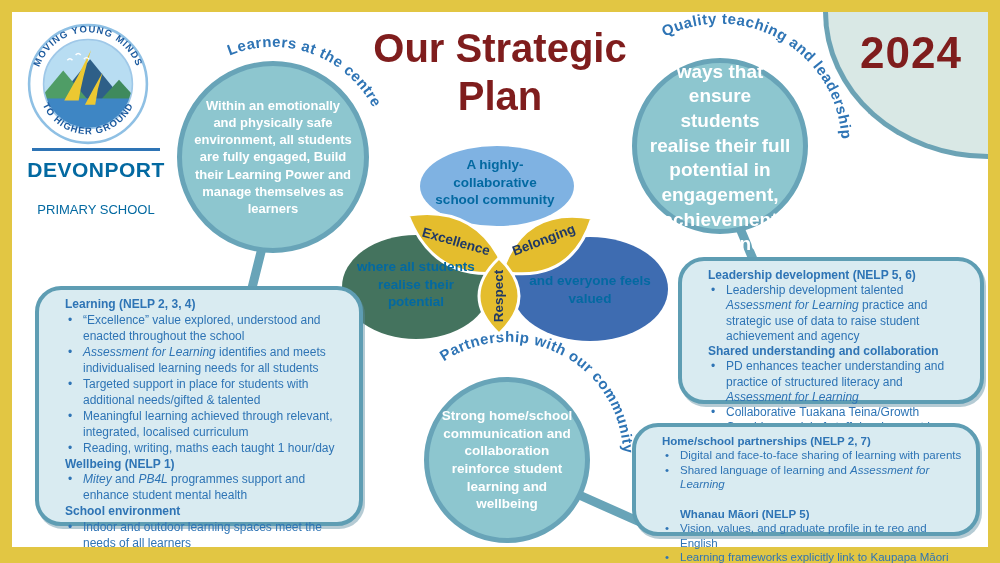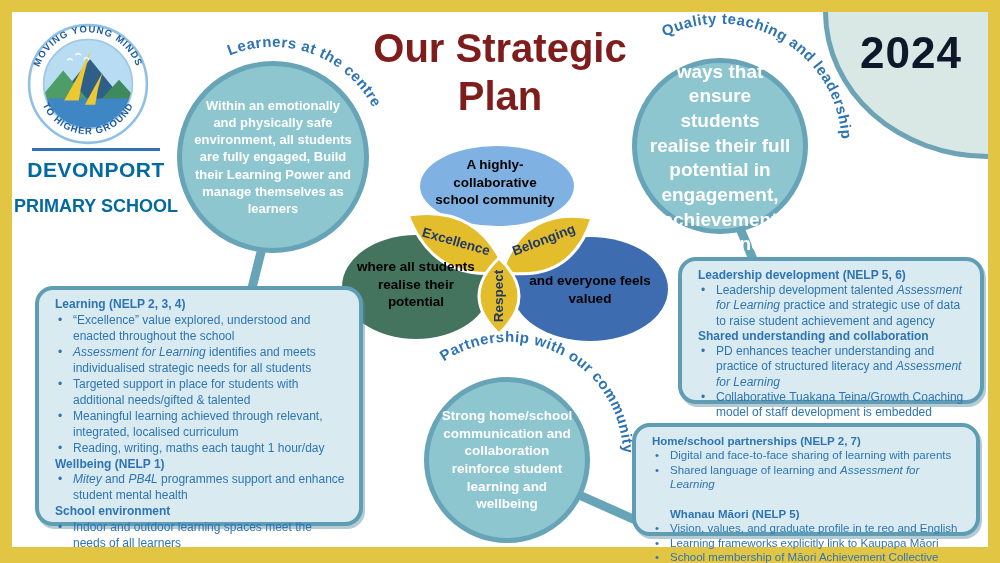--- a/index.html
+++ b/index.html
@@ -8,50 +8,50 @@
   .page{position:absolute;left:12px;top:12px;right:12px;bottom:16px;background:#ffffff;}
 
   
   .svg-layer{position:absolute;left:0;top:0;z-index:1;}
 
   
   .logo{position:absolute;left:26px;top:22px;width:124px;height:124px;z-index:2;}
   .schoolname{position:absolute;left:10px;top:148px;width:172px;text-align:center;color:#0369a1;z-index:2;}
   .schoolname .rule{width:128px;height:3px;background:#2e74b5;margin:0 auto 7px auto;}
   .schoolname .l1{font-size:21px;font-weight:bold;letter-spacing:.5px;}
-  .schoolname .l2{font-size:18px;font-weight:bold;margin-top:14px;}
+  .schoolname .l2{font-size:13px;font-weight:normal;margin-top:20px;}
 
   
   .title{position:absolute;left:355px;top:24px;width:290px;text-align:center;
          font-size:40px;line-height:1.2;font-weight:bold;color:#7f1d1d;z-index:2;}
   .year-badge{position:absolute;top:12px;right:12px;width:160px;height:142px;background:#d9e8e5;
          border-left:5px solid #6ca3b5;border-bottom:5px solid #6ca3b5;
          border-bottom-left-radius:100% 100%;z-index:2;
          display:flex;align-items:flex-start;justify-content:flex-end;}
-  .year-badge .yr{color:#0f172a;font-size:44px;font-weight:bold;letter-spacing:1px;margin:16px 26px 0 0;}
+  .year-badge .yr{color:#7f1d1d;font-size:44px;font-weight:bold;letter-spacing:1px;margin:16px 26px 0 0;}
 
   
   .bubble{position:absolute;border-radius:50%;background:#8dc6cf;border:5px solid #68a4b8;
           display:flex;align-items:center;justify-content:center;text-align:center;
           color:#ffffff;font-weight:bold;z-index:2;box-sizing:border-box;}
   .bubble .btxt{padding:0 12px;}
   .bubble-learners{left:177px;top:61px;width:192px;height:192px;font-size:13px;line-height:1.32;}
   .bubble-quality{left:632px;top:58px;width:176px;height:176px;font-size:19px;line-height:1.3;}
   .bubble-partnership{left:424px;top:377px;width:166px;height:166px;font-size:13.5px;line-height:1.3;}
 
   
-  .etext{position:absolute;z-index:2;color:#000000;font-weight:bold;text-align:center;
+  .etext{position:absolute;z-index:2;color:#0369a1;font-weight:bold;text-align:center;
          font-size:13.5px;line-height:1.3;}
   .etext-top{left:430px;top:156px;width:130px;}
   .etext-left{left:352px;top:258px;width:128px;}
   .etext-right{left:528px;top:272px;width:124px;}
 
   
-  .dbox{position:absolute;background:#d9ebf1;border:4px solid #5e9db3;border-radius:18px;
-        box-shadow:2px 3px 0 rgba(90,140,160,.45);color:#2e74b5;z-index:2;box-sizing:border-box;}
+  .dbox{position:absolute;background:#d9ebf1;border:4px solid #5e9db3;border-radius:26px;
+        box-shadow:2px 3px 0 rgba(90,140,160,.45);color:#2e74b5;z-index:2;box-sizing:border-box;padding-left:10px;}
   .dbox .inner{padding:7px 12px 6px 16px;}
   .box-learning{left:35px;top:286px;width:328px;height:240px;font-size:12px;line-height:1.33;}
   .box-leadership{left:678px;top:257px;width:306px;height:147px;font-size:12px;line-height:1.27;}
   .box-home{left:632px;top:423px;width:348px;height:113px;font-size:11.5px;line-height:1.24;}
   .line{display:flex;}
   .line .bul{flex:none;width:15px;text-align:left;padding-left:3px;}
   .line .txt{flex:1;}
   .line.header{font-weight:bold;}
   .line.indent{padding-left:18px;margin-top:16px;}
   .it{font-style:italic;}
@@ -168,21 +168,21 @@
     <div class="inner">
         <div class="line header">
           <span class="txt"><span>Learning (NELP 2, 3, 4)</span></span>
         </div>
         <div class="line bullet">
           <span class="bul">•</span>
           <span class="txt"><span>“Excellence” value explored, understood and enacted throughout the school</span></span>
         </div>
         <div class="line bullet">
           <span class="bul">•</span>
-          <span class="txt"><span class="it">Assessment for Learning</span><span> identifies and meets individualised strategic needs for all students</span></span>
+          <span class="txt"><span class="it">Assessment for Learning</span><span> identifies and meets individualised learning needs for all students</span></span>
         </div>
         <div class="line bullet">
           <span class="bul">•</span>
           <span class="txt"><span>Targeted support in place for students with additional needs/gifted &amp; talented</span></span>
         </div>
         <div class="line bullet">
           <span class="bul">•</span>
           <span class="txt"><span>Meaningful learning achieved through relevant, integrated, localised curriculum</span></span>
         </div>
         <div class="line bullet">

